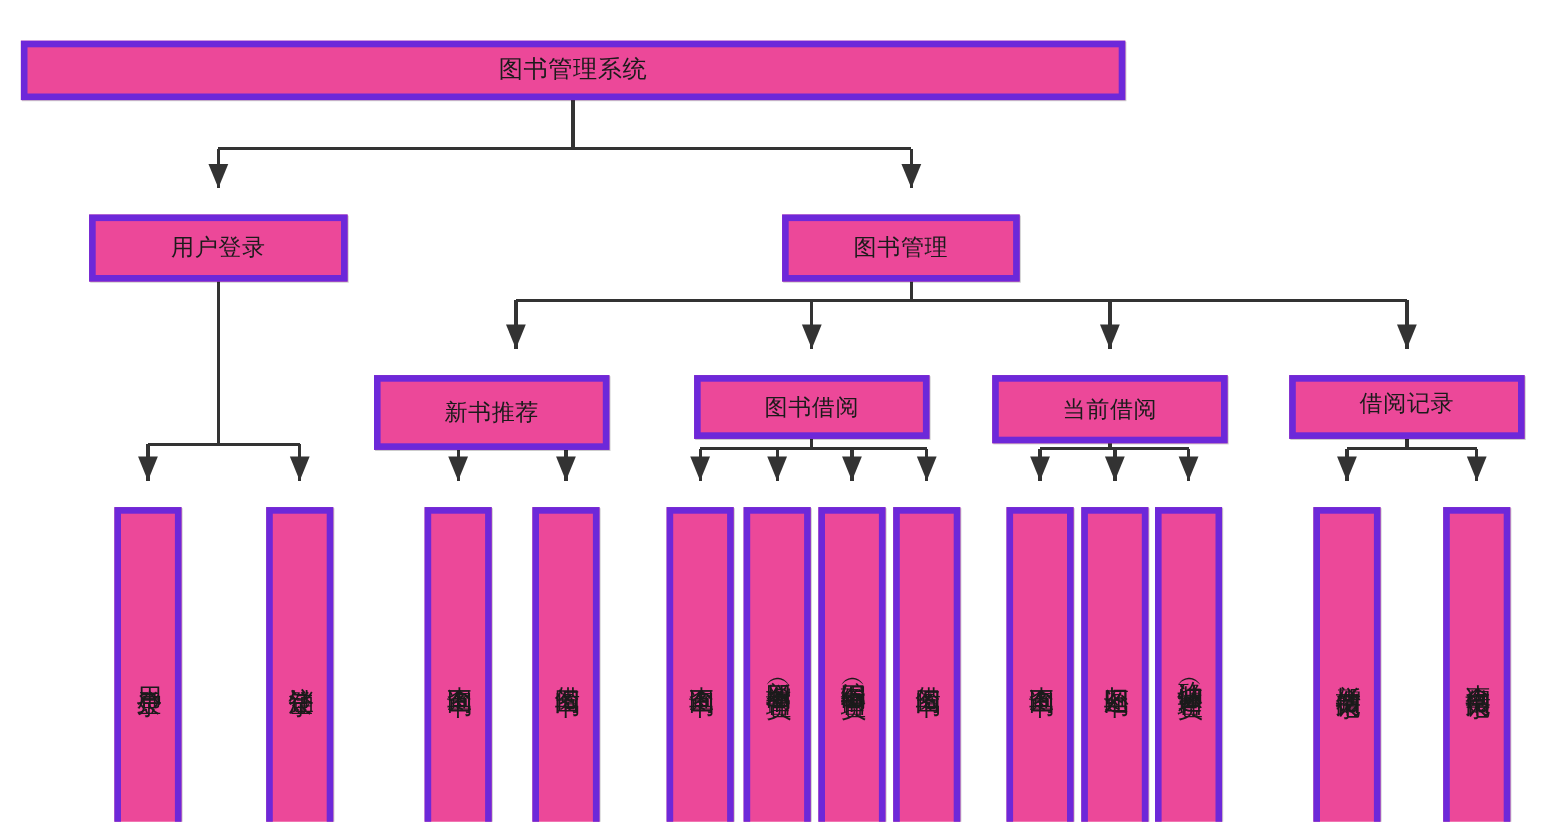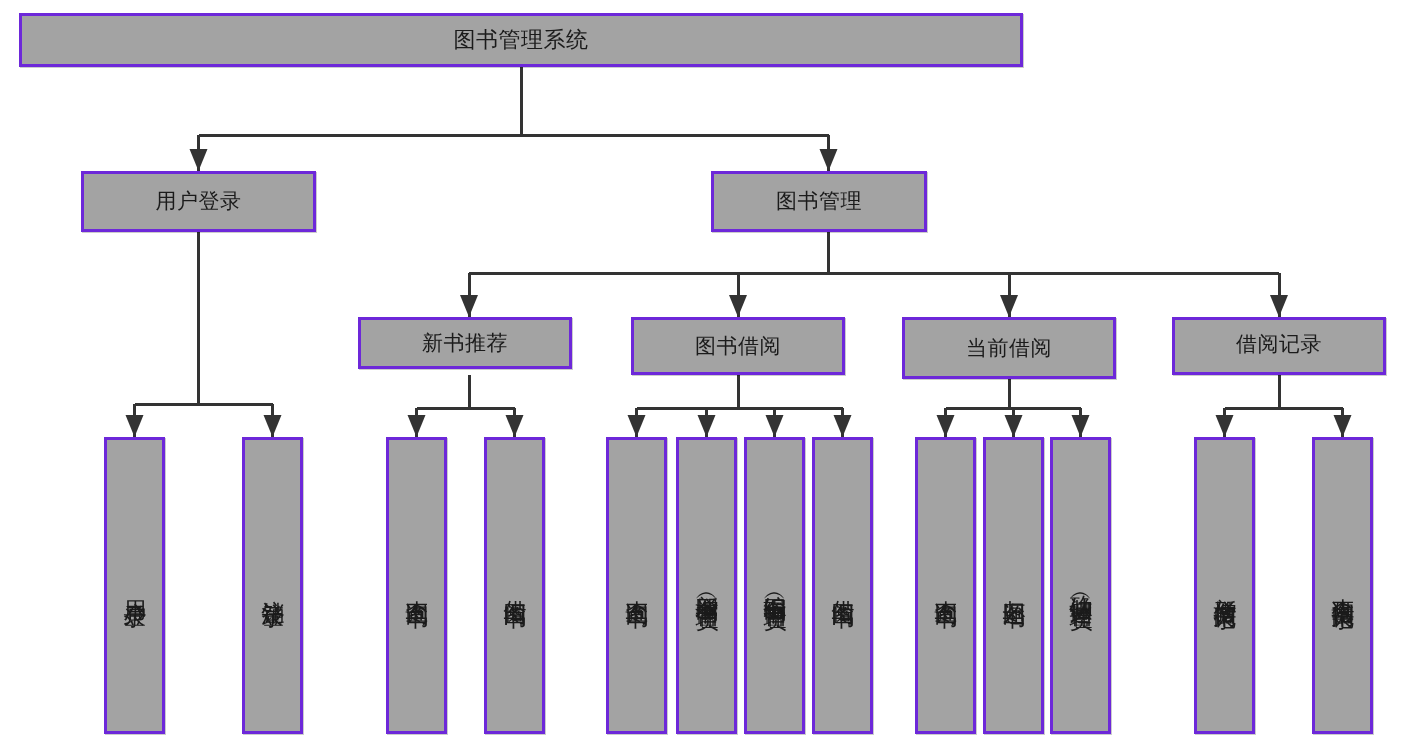--- a/index.html
+++ b/index.html
@@ -24,27 +24,28 @@
     position: absolute;
     left: 0;
     top: 0;
     width: 1405px;
     height: 747px;
     display: block;
   }
   .node-box {
     position: absolute;
     box-sizing: border-box;
-    background: #a3a3a3;
-    border: 3px solid #6d28d9;
+    background: #ec4899;
+    border: 6px solid #6d28d9;
     box-shadow: 1px 1px 0 rgba(0,0,0,0.20);
     display: flex;
     align-items: center;
     justify-content: center;
     overflow: hidden;
+    margin-top: 24px;
   }
   .node-label {
     color: #1b1b1b;
     letter-spacing: 0.5px;
     text-align: center;
     line-height: 1.18;
     white-space: nowrap;
   }
   .node-box.horizontal .node-label {
     font-size: 21px;
@@ -135,21 +136,21 @@
   <div id="node-layer">
       <div class="node-box horizontal root" style="left: 19px; top: 13px; width: 1004px; height: 54px;">
         <div class="node-label">图书管理系统</div>
       </div>
       <div class="node-box horizontal" style="left: 81px; top: 171px; width: 235px; height: 61px;">
         <div class="node-label">用户登录</div>
       </div>
       <div class="node-box horizontal" style="left: 711px; top: 171px; width: 216px; height: 61px;">
         <div class="node-label">图书管理</div>
       </div>
-      <div class="node-box horizontal" style="left: 358px; top: 317px; width: 214px; height: 52px;">
+      <div class="node-box horizontal" style="left: 340px; top: 317px; width: 214px; height: 68px;">
         <div class="node-label">新书推荐</div>
       </div>
       <div class="node-box horizontal" style="left: 631px; top: 317px; width: 214px; height: 58px;">
         <div class="node-label">图书借阅</div>
       </div>
       <div class="node-box horizontal" style="left: 902px; top: 317px; width: 214px; height: 62px;">
         <div class="node-label">当前借阅</div>
       </div>
       <div class="node-box horizontal" style="left: 1172px; top: 317px; width: 214px; height: 58px; font-family: Liberation Mono, monospace;">
         <div class="node-label">借阅记录</div>

